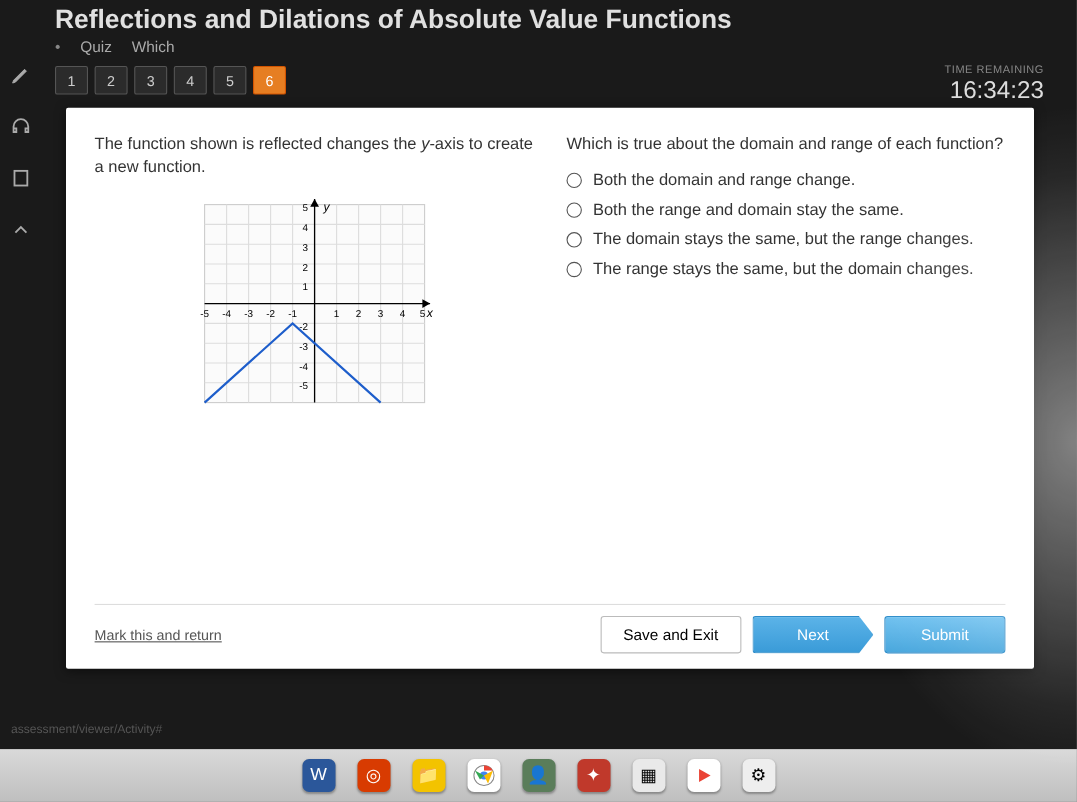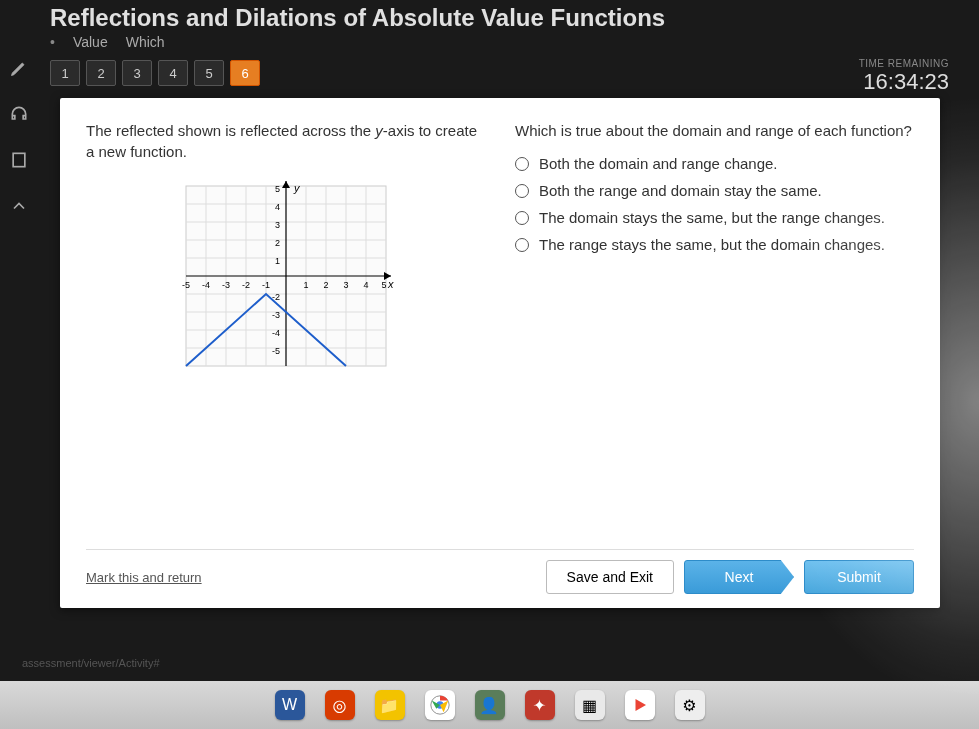--- a/index.html
+++ b/index.html
@@ -122,21 +122,21 @@
     clip-path: polygon(0 0, 88% 0, 100% 50%, 88% 100%, 0 100%);
   }
   .btn.submit {
     background:linear-gradient(#6ec0ef,#49a7dd);
     border-color:#2d8cc9;
     color:#fff;
     width:110px;
   }
   .status-bar {
     position:absolute;
-    left:12px; bottom:60px;
+    left:0; bottom:60px;
     font-size:11px; color:#555;
     padding-left:10px;
   }
   .taskbar {
     position:absolute;
     bottom:0; left:0; right:0;
     height:48px;
     background:linear-gradient(#d9d9d9,#bfbfbf);
     display:flex;
     align-items:center;
@@ -160,21 +160,21 @@
   }
   .ital { font-style: italic; }
 </style>
 </head>
 <body>
 
 <div class="top-header">Reflections and Dilations of Absolute Value Functions</div>
 
 <div class="quiz-row">
   <span class="dot">•</span>
-  <span>Value</span>
+  <span>Quiz</span>
   <span>Which</span>
 </div>
 
 <div class="left-rail">
   <span><svg viewBox="0 0 24 24">
         <path d="M3 21l3-1 12-12-2-2L4 18l-1 3z"></path>
       </svg></span>
   <span><svg viewBox="0 0 24 24">
         <path fill="none" stroke-width="2" d="M4 14v-2a8 8 0 0116 0v2M4 14v4h3v-4H4zm16 0v4h-3v-4h3z"></path>
       </svg></span>
@@ -197,21 +197,21 @@
 
 <div class="timer">
   <div class="label">TIME REMAINING</div>
   <div class="val">16:34:23</div>
 </div>
 
 <div class="card">
   <div class="content">
     <div class="col">
       <p>
-        <span>The reflected shown is reflected across the </span><span class="ital">y</span><span>-axis to create a new function.</span>
+        <span>The function shown is reflected changes the </span><span class="ital">y</span><span>-axis to create a new function.</span>
       </p>
       <div class="graph-wrap">
         <svg width="220" height="200" viewBox="0 0 220 200">
           <rect x="10" y="10" width="200" height="180" fill="#fbfbfb" stroke="#ccc"></rect>
 
           <g stroke="#ddd">
             <line x1="10" y1="28" x2="210" y2="28"></line>
               <line x1="10" y1="46" x2="210" y2="46"></line>
             <line x1="10" y1="64" x2="210" y2="64"></line>
               <line x1="10" y1="82" x2="210" y2="82"></line>

